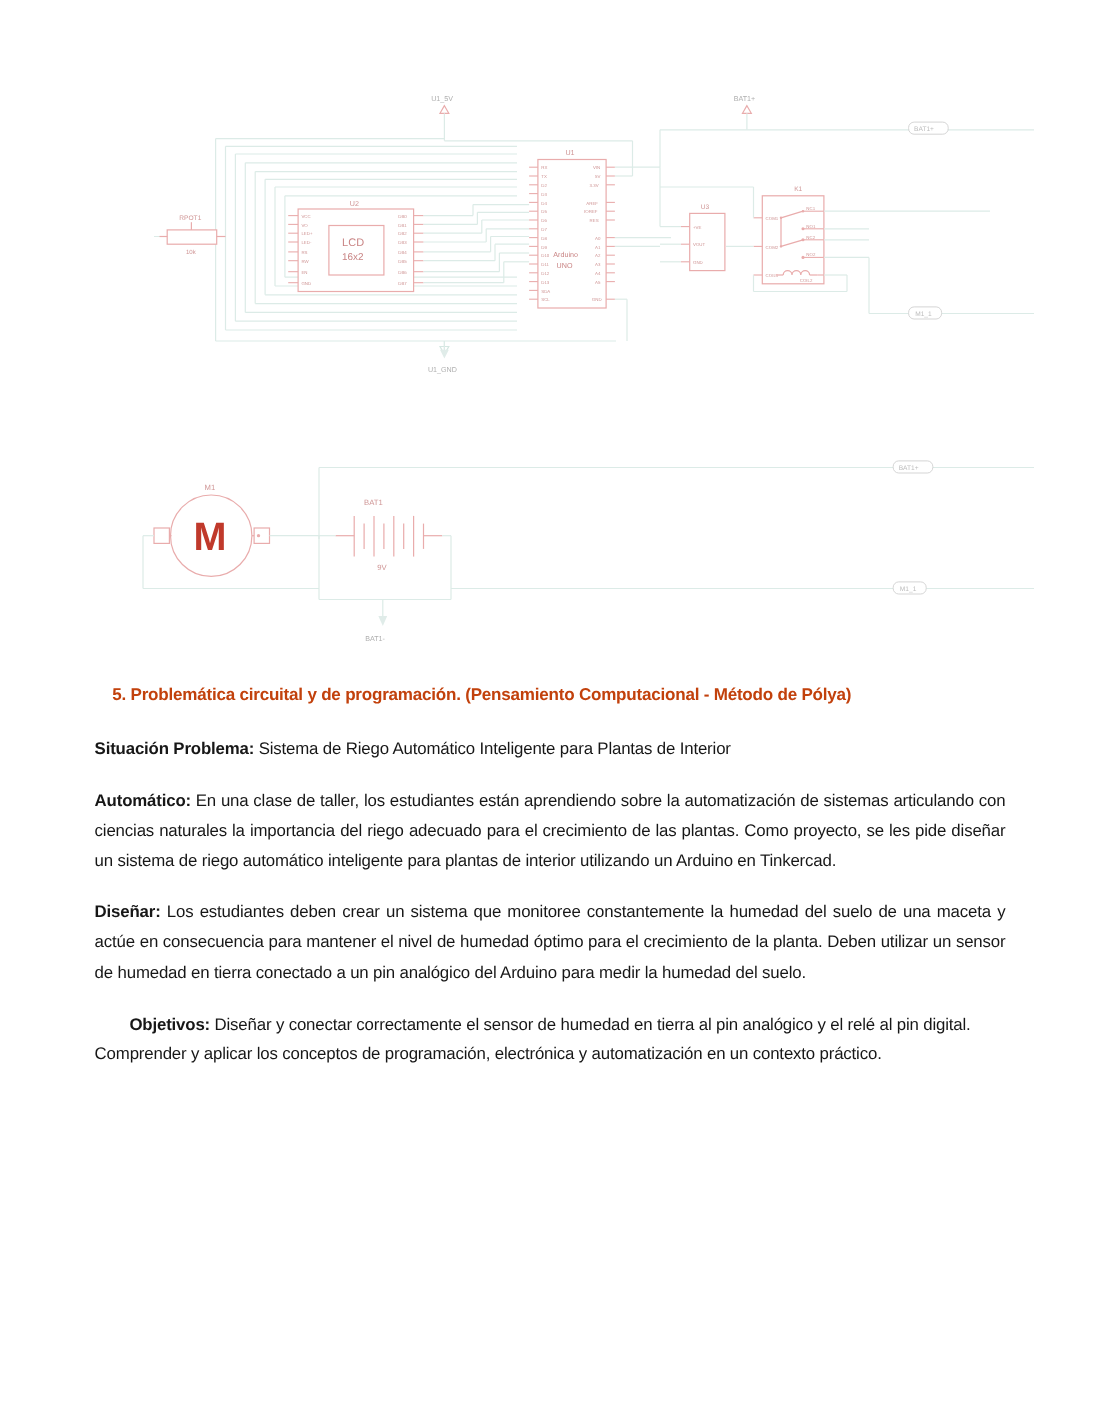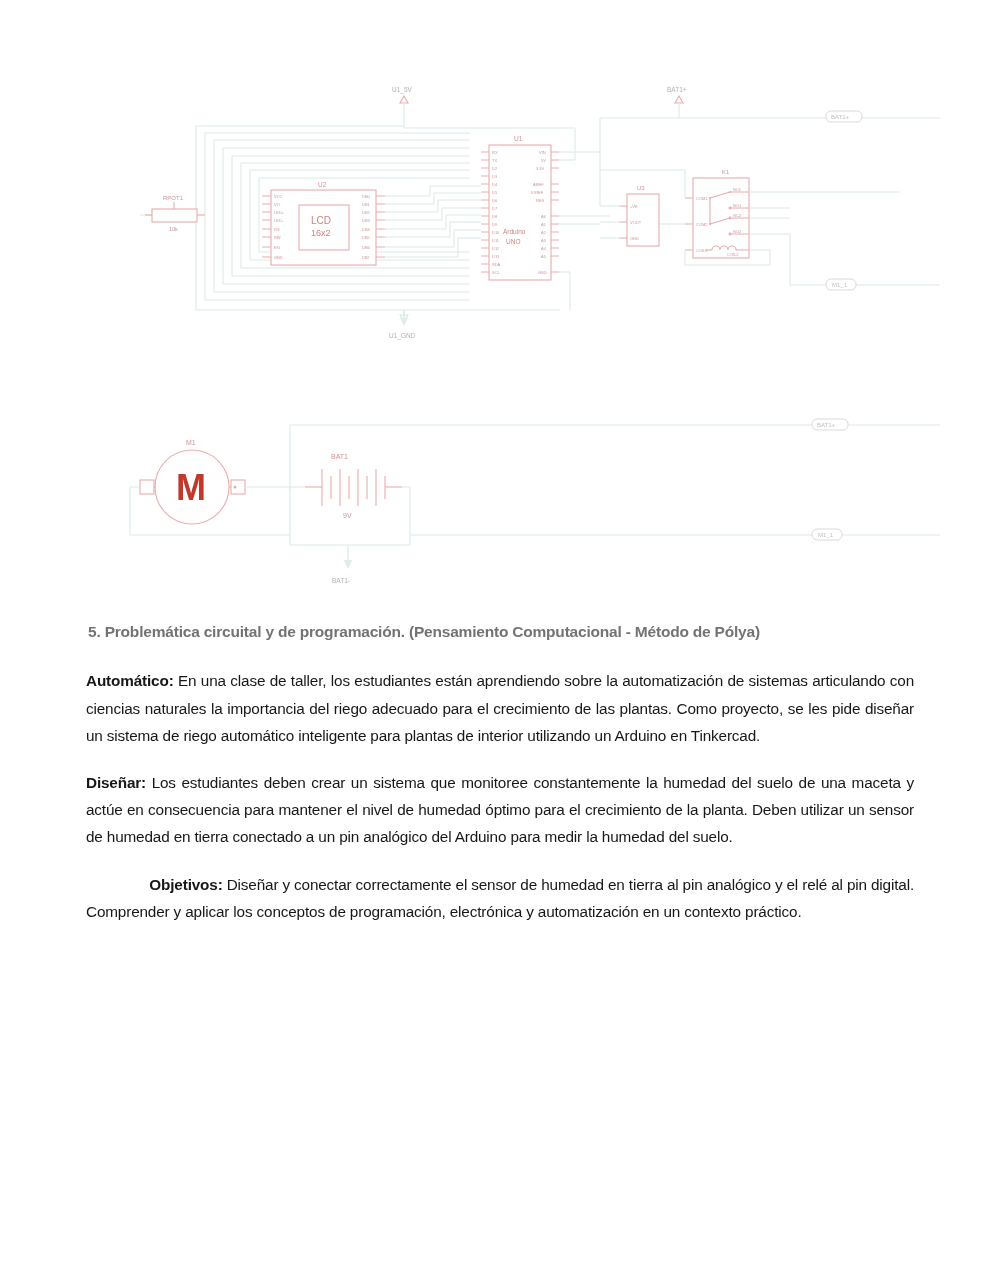--- a/index.html
+++ b/index.html
@@ -37,22 +37,22 @@
     position: absolute;
     left: 86px;
     top: 622px;
     width: 828px;
   }
 
   h2.section-heading {
     font-family: "Liberation Sans", sans-serif;
     font-size: 15.5px;
     font-weight: bold;
-    color: #737373;
-    margin: 0 0 26px 2px;
+    color: #c2410c;
+    margin: 0 0 26px 16px;
     letter-spacing: -0.2px;
     line-height: 1.25;
   }
 
   p.para {
     font-family: "Liberation Sans", sans-serif;
     font-size: 15.3px;
     line-height: 1.78;
     margin: 0 0 20px 0;
     color: #171717;
@@ -64,21 +64,21 @@
 
   .obj-line {
     font-family: "Liberation Sans", sans-serif;
     font-size: 15.3px;
     line-height: 1.78;
     margin: 0;
     color: #171717;
     text-align: justify;
     letter-spacing: -0.15px;
   }
-  .obj-line.nojust { text-align: right; }
+  .obj-line.nojust { text-align: center; }
 </style>
 </head>
 <body>
 
 <div class="page">
 
   <div class="schematic-wrap">
     <svg width="997" height="610" viewBox="0 0 997 610" xmlns="http://www.w3.org/2000/svg">
       <defs>
         <style>
@@ -450,20 +450,23 @@
         <text class="nlb" x="332" y="583">BAT1-</text>
       </g>
 
     </svg>
   </div>
 
   <div class="doc-body">
 
     <h2 class="section-heading">5. Problemática circuital y de programación. (Pensamiento Computacional - Método de Pólya)</h2>
 
+    <p class="para">
+      <span class="lbl">Situación Problema:</span><span> Sistema de Riego Automático Inteligente para Plantas de Interior</span>
+    </p>
 
     <p class="para">
       <span class="lbl">Automático:</span><span> En una clase de taller, los estudiantes están aprendiendo sobre la automatización de sistemas articulando con ciencias naturales la importancia del riego adecuado para el crecimiento de las plantas. Como proyecto, se les pide diseñar un sistema de riego automático inteligente para plantas de interior utilizando un Arduino en Tinkercad.</span>
     </p>
 
     <p class="para">
       <span class="lbl">Diseñar:</span><span> Los estudiantes deben crear un sistema que monitoree constantemente la humedad del suelo de una maceta y actúe en consecuencia para mantener el nivel de humedad óptimo para el crecimiento de la planta. Deben utilizar un sensor de humedad en tierra conectado a un pin analógico del Arduino para medir la humedad del suelo.</span>
     </p>
 
     <p class="obj-line nojust">

